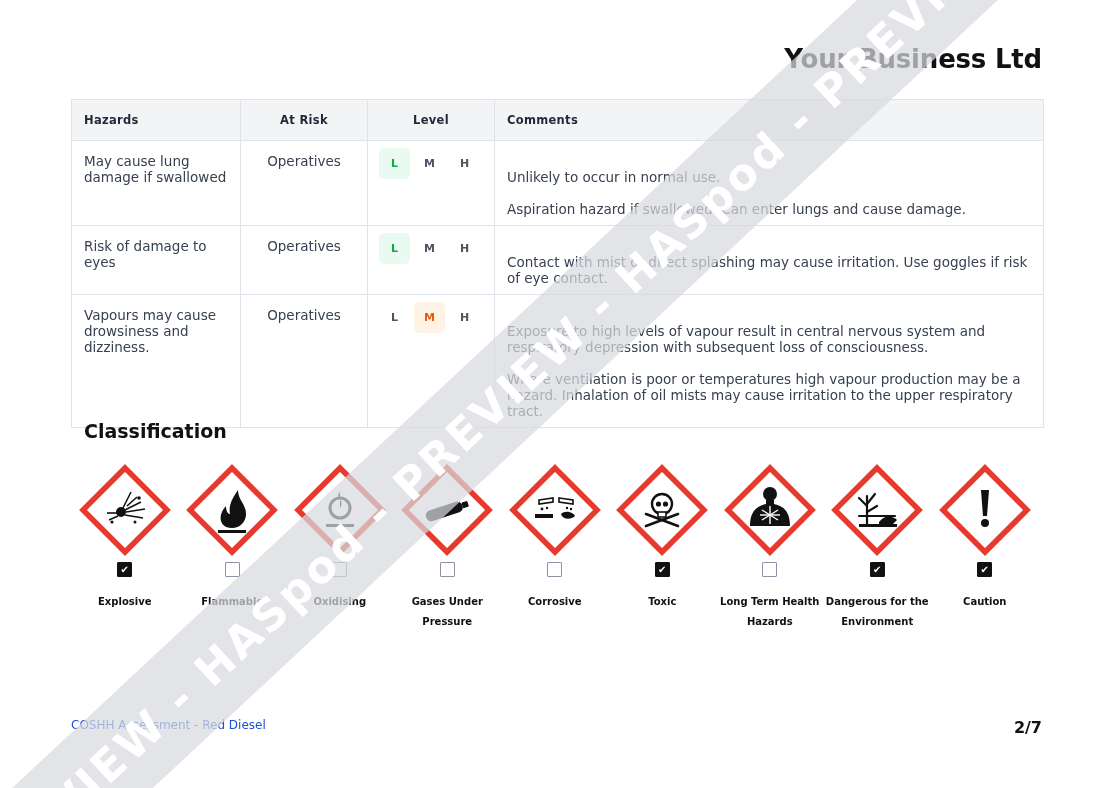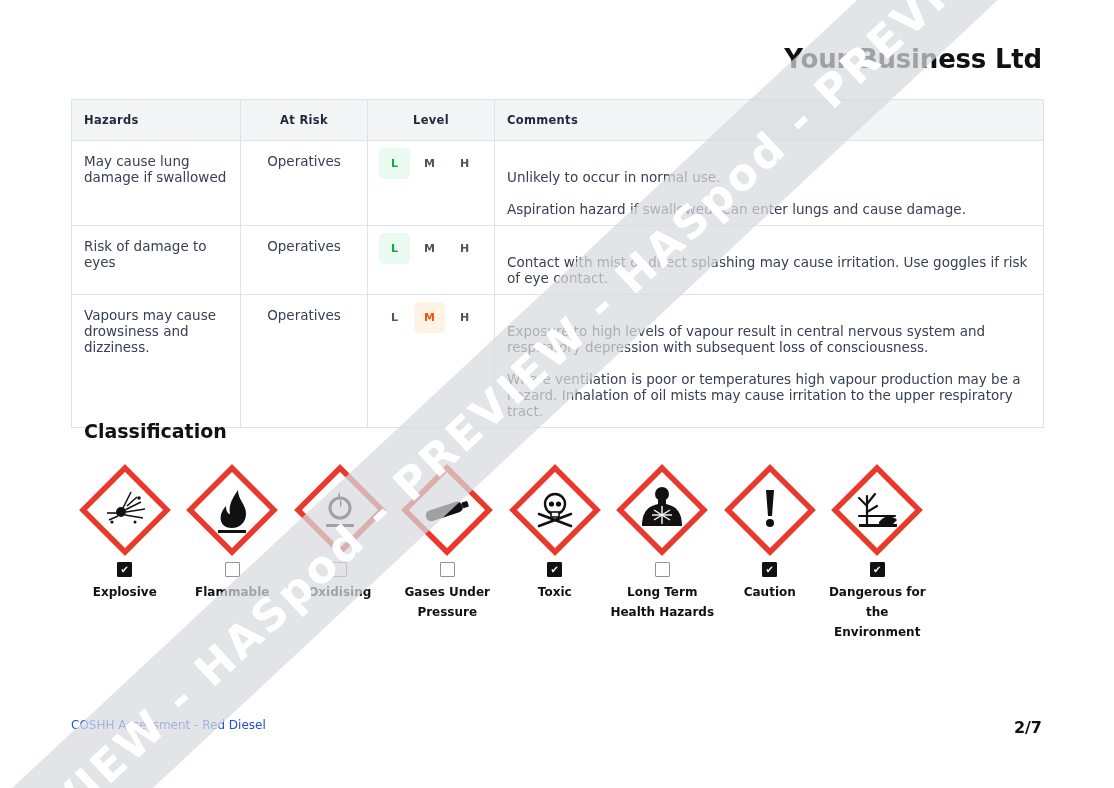--- a/index.html
+++ b/index.html
@@ -25,21 +25,21 @@
 
     .classification-title { position: absolute; left: 84px; top: 420px; font-size: 19px; font-weight: bold; color: #111; }
 
     .ghs-row { position: absolute; left: 71px; top: 464px; width: 972px; display: flex; }
     .ghs-item { width: 107.5px; display: flex; flex-direction: column; align-items: center; }
     .diamond-wrap { width: 92px; height: 92px; position: relative; }
     .diamond-wrap svg { width: 92px; height: 92px; }
     .cb { width: 15px; height: 15px; margin-top: 6px; border: 1.5px solid #8b93a5; background: #fff; display: flex; align-items: center; justify-content: center; border-radius: 1px; }
     .cb.checked { background: #111; border-color: #111; }
     .cb.checked::after { content: "\2714"; color: #fff; font-size: 10px; line-height: 1; }
-    .ghs-label { margin-top: 5px; text-align: center; font-size: 12px; font-weight: bold; color: #111; line-height: 20px; width: 105px; }
+    .ghs-label { margin-top: 15px; text-align: center; font-size: 10px; font-weight: bold; color: #111; line-height: 20px; width: 105px; }
 
     .footer-left { position: absolute; left: 71px; top: 718px; font-size: 12px; color: #1d4ed8; }
     .footer-right { position: absolute; right: 72px; top: 718px; font-size: 16px; font-weight: bold; color: #111; }
 
     .watermark { position: absolute; left: -160px; top: 360px; width: 1300px; height: 96px; background: rgba(215,218,222,0.72); transform: rotate(-43deg); transform-origin: center; display: flex; align-items: center; justify-content: center; pointer-events: none; }
     .watermark span { color: #ffffff; font-size: 44px; font-weight: bold; letter-spacing: 3px; white-space: nowrap; }
   </style>
 </head>
 <body>
 
@@ -157,20 +157,39 @@
             <rect x="24" y="41" width="38" height="11" rx="5" fill="#111"></rect>
             <rect x="62" y="43.5" width="6" height="6" rx="1" fill="#111"></rect>
           </g>
         </svg></div>
       <div class="cb"></div>
       <div class="ghs-label">Gases Under Pressure</div>
     </div>
     <div class="ghs-item">
       <div class="diamond-wrap"><svg viewBox="0 0 92 92">
           <polygon points="46,4 88,46 46,88 4,46" fill="#fff" stroke="#e8392f" stroke-width="5.5" stroke-linejoin="miter"></polygon>
+          <g stroke="#111" stroke-width="1.6" fill="none">
+            <path d="M30 36 L44 34 L44 38 L30 40 Z"></path>
+            <path d="M50 34 L64 36 L64 40 L50 38 Z"></path>
+          </g>
+          <g fill="#111">
+            <rect x="26" y="50" width="18" height="4"></rect>
+            <circle cx="33" cy="45" r="1.4"></circle>
+            <circle cx="38" cy="44" r="1.2"></circle>
+            <path d="M52 50 C56 46 64 48 66 52 C62 56 54 56 52 50 Z"></path>
+            <circle cx="58" cy="44" r="1.2"></circle>
+            <circle cx="62" cy="45" r="1.2"></circle>
+          </g>
+        </svg></div>
+      <div class="cb"></div>
+      <div class="ghs-label">Corrosive</div>
+    </div>
+    <div class="ghs-item">
+      <div class="diamond-wrap"><svg viewBox="0 0 92 92">
+          <polygon points="46,4 88,46 46,88 4,46" fill="#fff" stroke="#e8392f" stroke-width="5.5" stroke-linejoin="miter"></polygon>
           <g stroke="#111" stroke-width="2.6" stroke-linecap="round">
             <line x1="30" y1="50" x2="62" y2="62"></line>
             <line x1="62" y1="50" x2="30" y2="62"></line>
           </g>
           <ellipse cx="46" cy="40" rx="10" ry="10" fill="#fff" stroke="#111" stroke-width="2.4"></ellipse>
           <circle cx="42.5" cy="40" r="2.6" fill="#111"></circle>
           <circle cx="49.5" cy="40" r="2.6" fill="#111"></circle>
           <rect x="42" y="48" width="8" height="5" fill="#fff" stroke="#111" stroke-width="1.6"></rect>
         </svg></div>
       <div class="cb checked"></div>
@@ -187,42 +206,42 @@
             <line x1="54" y1="46" x2="38" y2="56"></line>
             <line x1="36" y1="51" x2="56" y2="51"></line>
           </g>
         </svg></div>
       <div class="cb"></div>
       <div class="ghs-label">Long Term Health Hazards</div>
     </div>
     <div class="ghs-item">
       <div class="diamond-wrap"><svg viewBox="0 0 92 92">
           <polygon points="46,4 88,46 46,88 4,46" fill="#fff" stroke="#e8392f" stroke-width="5.5" stroke-linejoin="miter"></polygon>
-          <path d="M42 26 L50 26 L48 52 L44 52 Z" fill="#111"></path>
-          <circle cx="46" cy="59" r="4" fill="#111"></circle>
-        </svg></div>
-      <div class="cb checked"></div>
-      <div class="ghs-label">Caution</div>
-    </div>
-    <div class="ghs-item">
-      <div class="diamond-wrap"><svg viewBox="0 0 92 92">
-          <polygon points="46,4 88,46 46,88 4,46" fill="#fff" stroke="#e8392f" stroke-width="5.5" stroke-linejoin="miter"></polygon>
           <g stroke="#111" stroke-width="2.2" fill="none" stroke-linecap="round">
             <line x1="36" y1="62" x2="36" y2="32"></line>
             <line x1="36" y1="42" x2="28" y2="34"></line>
             <line x1="36" y1="40" x2="44" y2="30"></line>
             <line x1="36" y1="48" x2="46" y2="42"></line>
             <line x1="28" y1="52" x2="64" y2="52"></line>
           </g>
           <path d="M48 58 C54 50 62 52 66 56 L62 60 L48 60 Z" fill="#111"></path>
           <rect x="28" y="60" width="38" height="3" fill="#111"></rect>
         </svg></div>
       <div class="cb checked"></div>
       <div class="ghs-label">Dangerous for the Environment</div>
     </div>
+    <div class="ghs-item">
+      <div class="diamond-wrap"><svg viewBox="0 0 92 92">
+          <polygon points="46,4 88,46 46,88 4,46" fill="#fff" stroke="#e8392f" stroke-width="5.5" stroke-linejoin="miter"></polygon>
+          <path d="M42 26 L50 26 L48 52 L44 52 Z" fill="#111"></path>
+          <circle cx="46" cy="59" r="4" fill="#111"></circle>
+        </svg></div>
+      <div class="cb checked"></div>
+      <div class="ghs-label">Caution</div>
+    </div>
   </div>
 
 <div class="footer-left">COSHH Assessment - Red Diesel</div>
 <div class="footer-right">2/7</div>
 
 <div class="watermark">
     <span>HASpod - PREVIEW - HASpod - PREVIEW - HASpod - PREVIEW - HASpod</span>
   </div>
 
 </body></html>

